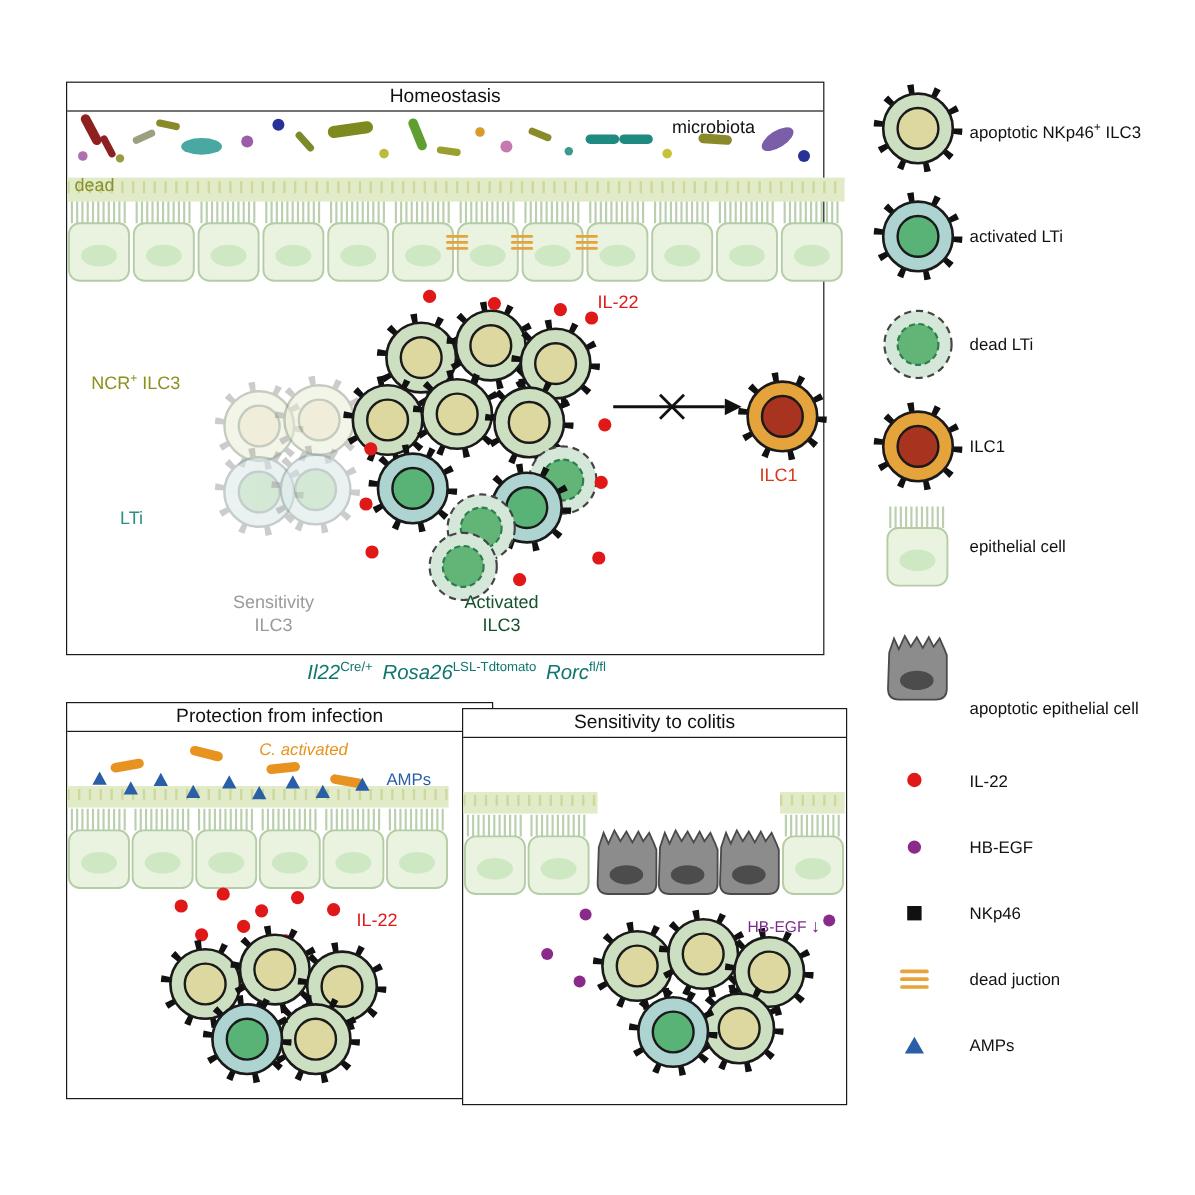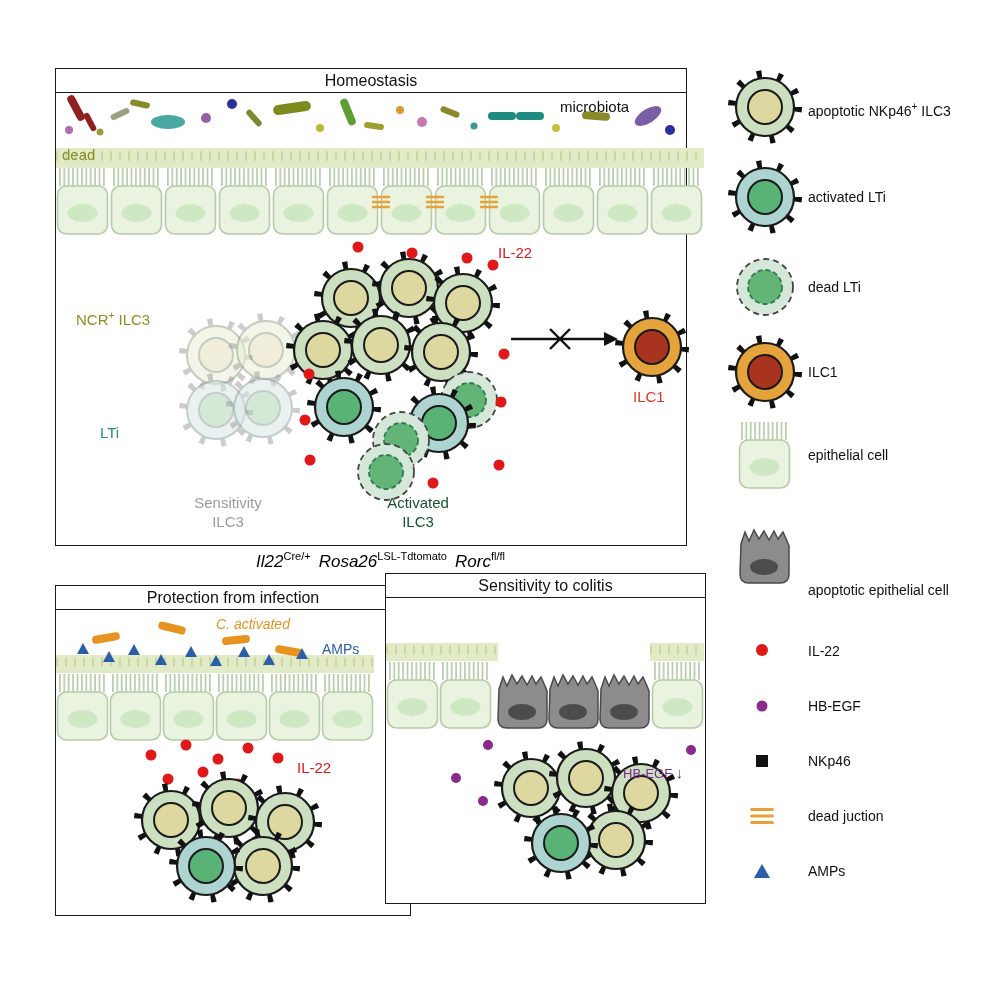--- a/index.html
+++ b/index.html
@@ -4,21 +4,21 @@
 <style>
   html,body{margin:0;padding:0;background:#fff;font-family:"Liberation Sans",sans-serif;}
   .canvas{position:relative;width:996px;height:996px;background:#fff;overflow:hidden;}
   .panel{position:absolute;border:1.6px solid #1a1a1a;box-sizing:border-box;background:#fff;}
   .panel-title{position:absolute;left:0;right:0;top:0;height:23px;line-height:23px;text-align:center;
                font-size:16px;color:#111;border-bottom:1.6px solid #1a1a1a;}
   .scene{position:absolute;left:0;top:23px;}
   .lbl{position:absolute;font-size:15px;color:#111;white-space:nowrap;line-height:1.2;}
   .lbl2{white-space:pre-line;text-align:center;line-height:1.25;}
   .lbl sup{font-size:10px;}
-  .genotype{position:absolute;left:55px;top:550px;width:651px;text-align:center;font-size:17px;color:#000000;}
+  .genotype{position:absolute;left:55px;top:550px;width:651px;text-align:center;font-size:17px;color:#0f766e;}
   .genotype i{font-style:italic;}
   .genotype sup{font-size:11px;font-style:normal;margin-right:8px;}
   .genotype sup:last-child{margin-right:0;}
   .leg-lbl{position:absolute;left:808px;font-size:14px;color:#111;line-height:20px;white-space:nowrap;}
   svg{display:block;}
 </style>
 </head>
 <body>
 
 <div class="canvas">
@@ -241,21 +241,21 @@
         <use href="#cell-ilc3" x="229" y="213"></use>
         <use href="#cell-ilc3" x="207" y="257"></use>
         <use href="#cell-lti" x="150" y="257"></use>
       </g>
     </svg>
   </section>
   <span class="lbl" style="left:216px;top:616px;color:#e8931f;font-style:italic;font-size:14px;">C. activated</span>
   <span class="lbl" style="left:322px;top:641px;color:#2a5fa8;font-size:14px;">AMPs</span>
   <span class="lbl" style="left:297px;top:759px;color:#e01818;">IL-22</span>
 
-  <section class="panel" style="left:385px;top:573px;width:321px;height:331px;">
+  <section class="panel" style="left:385px;top:590px;width:321px;height:331px;">
     <div class="panel-title">Sensitivity to colitis</div>
     <svg class="scene" width="318" height="305" viewBox="0 0 318 305">
       <g>
         <rect x="0" y="46" width="112" height="18" fill="#e2ebc8"></rect>
         <line x1="0" y1="53" x2="112" y2="53" stroke="#ccd89e" stroke-width="9" stroke-dasharray="2 7"></line>
         <rect x="264" y="46" width="54" height="18" fill="#e2ebc8"></rect>
         <line x1="264" y1="53" x2="318" y2="53" stroke="#ccd89e" stroke-width="9" stroke-dasharray="2 7"></line>
       </g>
       <g>
         <use href="#epith" x="0" y="63"></use>

